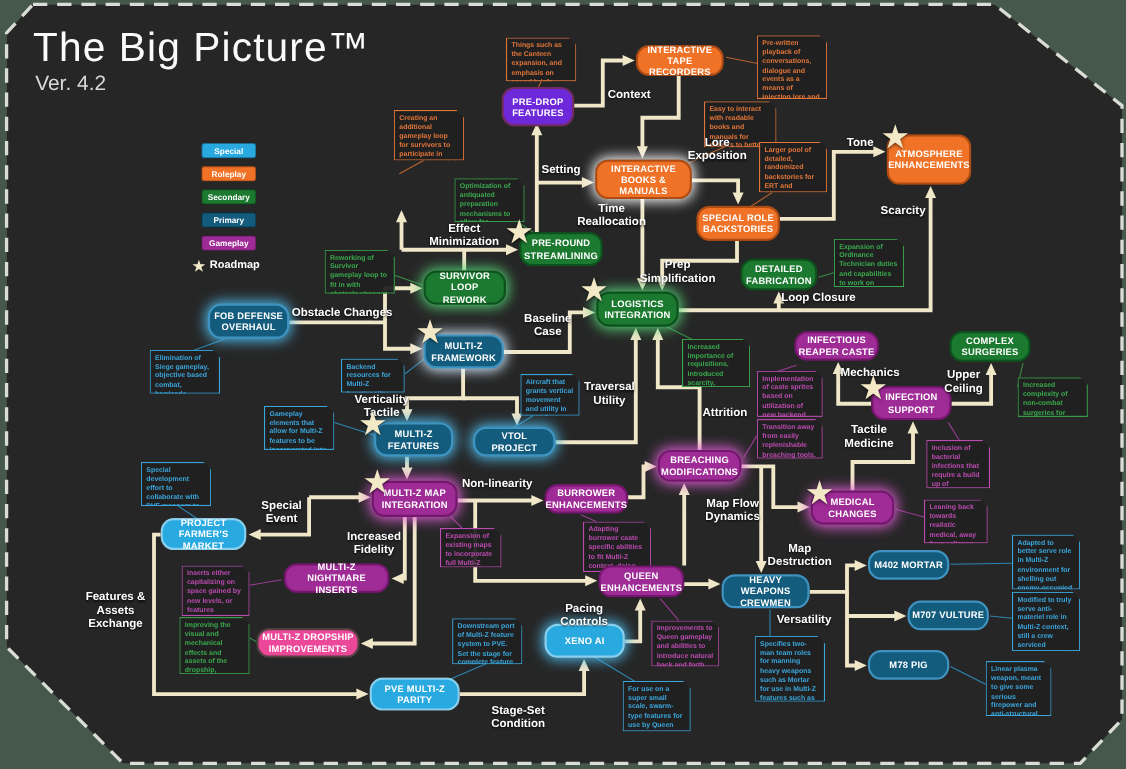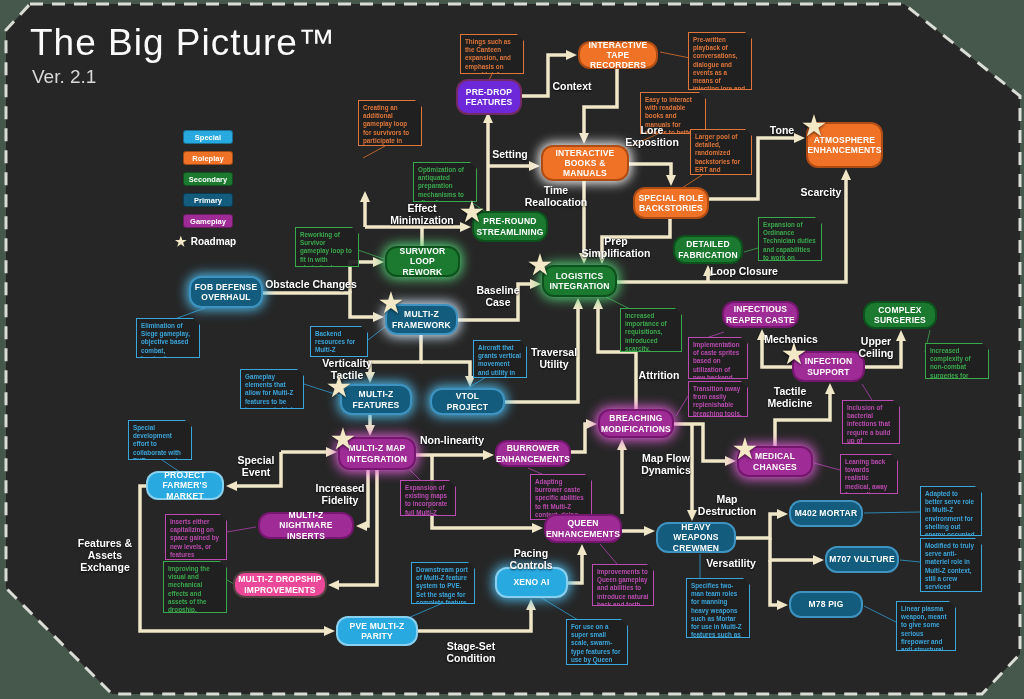--- a/index.html
+++ b/index.html
@@ -112,21 +112,21 @@
         <path d="M862 384 L872 400" stroke="#a13fa0"></path>
         <path d="M840 470 L814 463" stroke="#a13fa0"></path>
         <path d="M542 474 L528 468" stroke="#a13fa0"></path>
         <path d="M617 564 L600 544" stroke="#a13fa0"></path>
         <path d="M227 532 L256 527" stroke="#a13fa0"></path>
         <path d="M420 480 L410 470" stroke="#a13fa0"></path>
       </g>
     </svg>
 
     <div class="title">The Big Picture™</div>
-    <div class="version">Ver. 2.1</div>
+    <div class="version">Ver. 4.2</div>
 
     <div class="legend">
 
       <div class="legend-pill" style="background: rgb(40, 169, 224);">Special</div>
         <div class="legend-pill" style="background: rgb(239, 114, 38);">Roleplay</div>
         <div class="legend-pill" style="background: rgb(27, 122, 47);">Secondary</div>
         <div class="legend-pill" style="background: rgb(19, 92, 126);">Primary</div>
         <div class="legend-pill" style="background: rgb(158, 43, 150);">Gameplay</div>
         <div class="legend-roadmap">
         <span class="mini-star">★</span>

